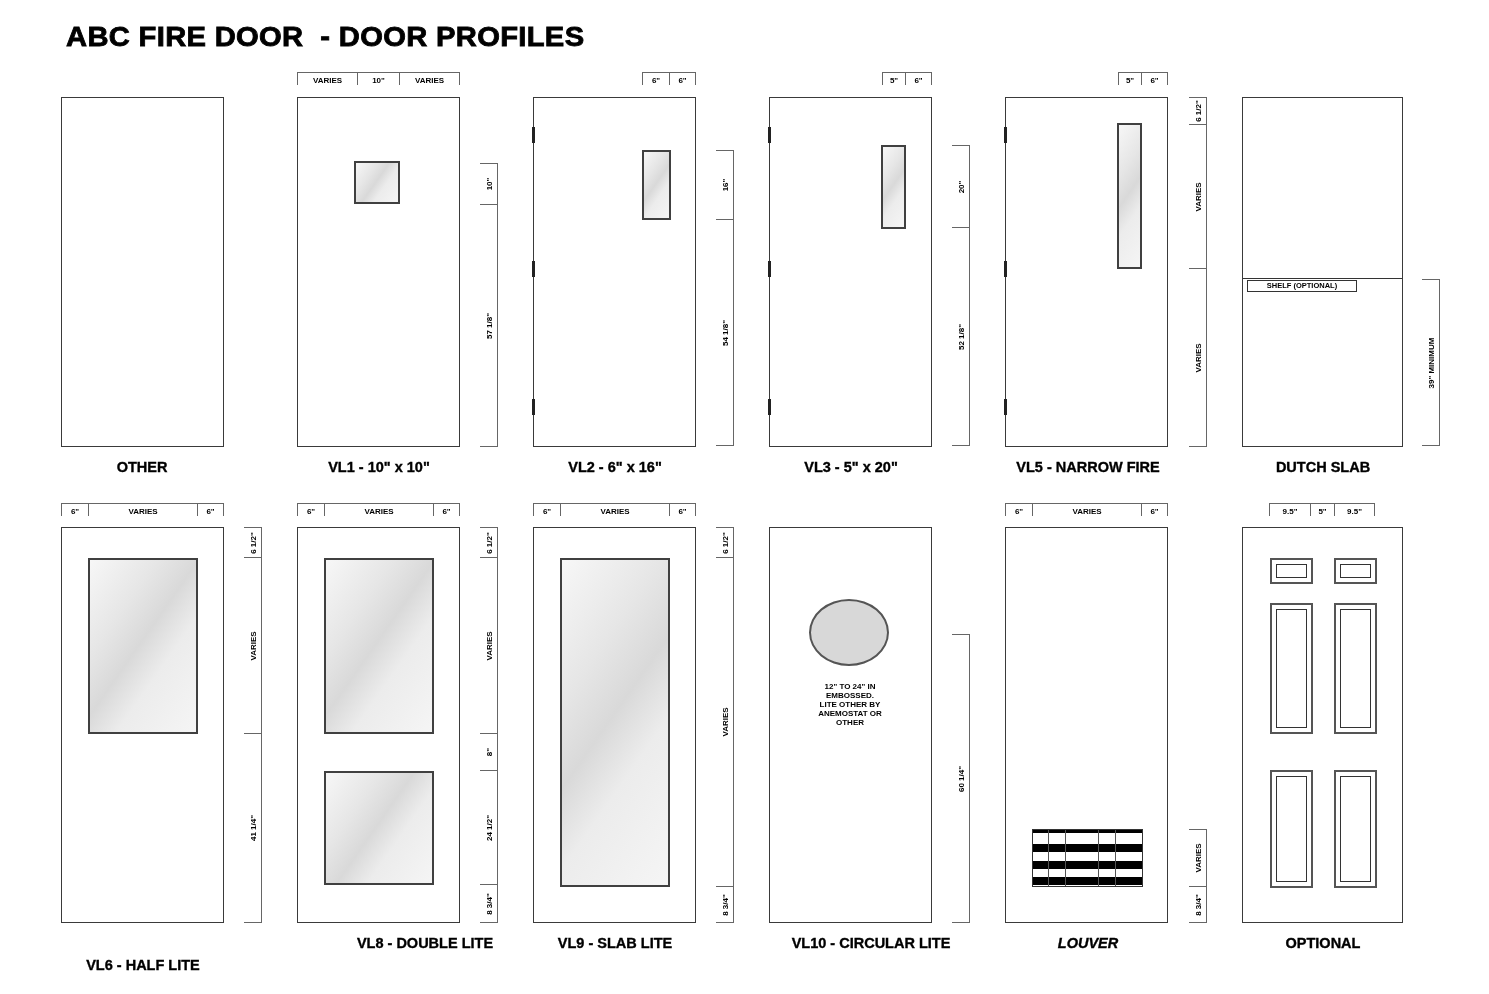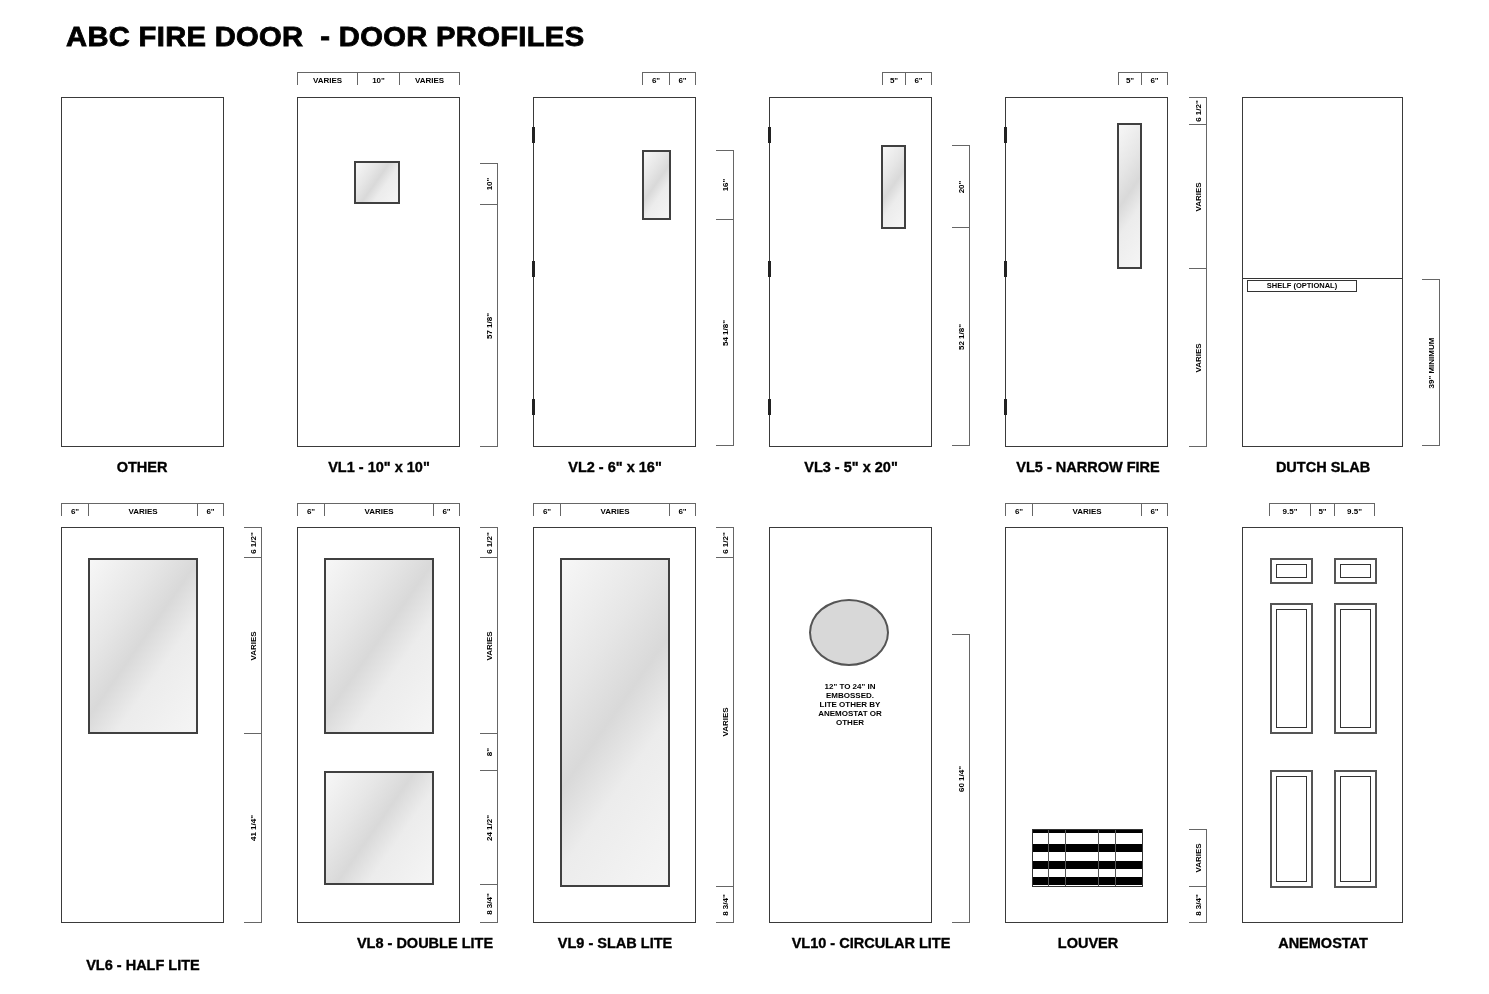--- a/index.html
+++ b/index.html
@@ -232,21 +232,21 @@
   </div>
 </div>
 <div class="vdim" style="left:1189px;top:829px;">
   <div class="vseg" style="height:57px">
       <span>VARIES</span>
     </div>
   <div class="vseg" style="height:37px">
       <span>8 3/4"</span>
     </div>
 </div>
-<div class="label" style="left:1088px;top:935px;">LOUVER</div>
+<div class="label" style="left:1088px;top:935px;font-style:italic;">LOUVER</div>
 
 <div class="hdim" style="left:1269px;top:503px;width:106px;">
   <div class="seg" style="width:41px">9.5"</div>
   <div class="seg" style="width:24px">5"</div>
   <div class="seg" style="width:41px">9.5"</div>
 </div>
 <div class="door" style="left:1242px;top:527px;width:161px;height:396px;">
   <div class="panel" style="left:27px;top:30px;width:43px;height:26px;">
       <div class="inner"></div>
     </div>
@@ -259,13 +259,13 @@
   <div class="panel" style="left:91px;top:75px;width:43px;height:131px;">
       <div class="inner"></div>
     </div>
   <div class="panel" style="left:27px;top:242px;width:43px;height:118px;">
       <div class="inner"></div>
     </div>
   <div class="panel" style="left:91px;top:242px;width:43px;height:118px;">
       <div class="inner"></div>
     </div>
 </div>
-<div class="label" style="left:1323px;top:935px;">ANEMOSTAT</div>
+<div class="label" style="left:1323px;top:935px;">OPTIONAL</div>
 
 </body></html>

